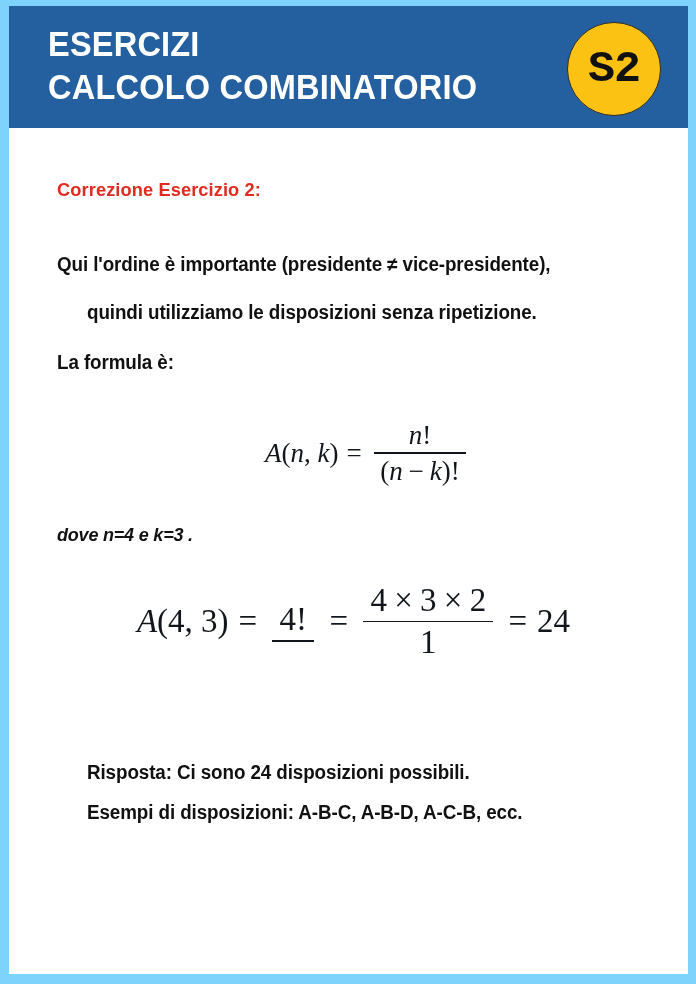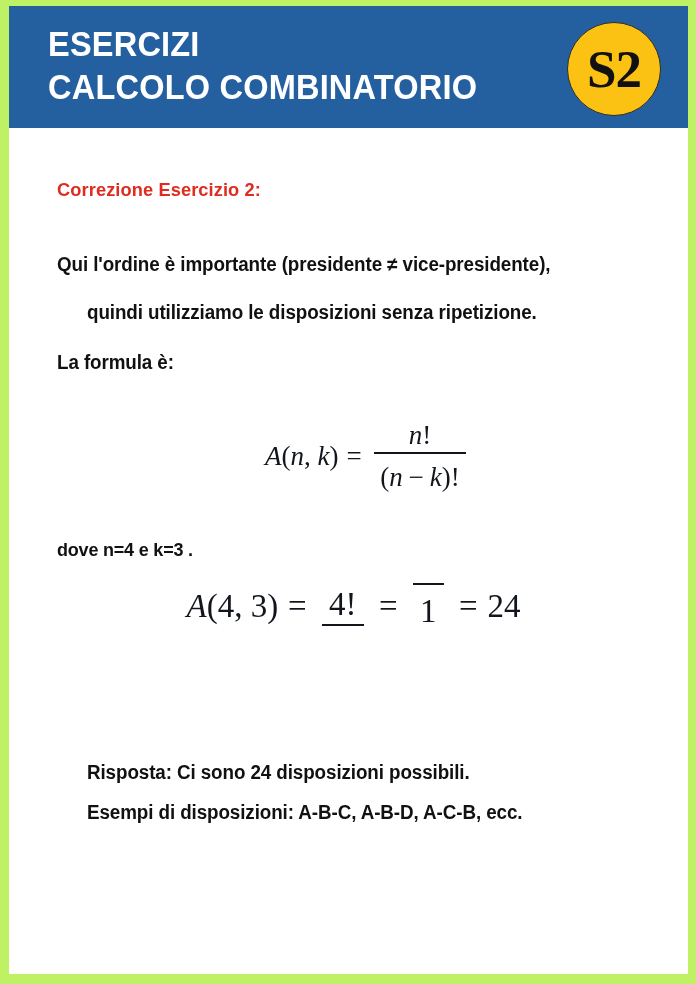--- a/index.html
+++ b/index.html
@@ -12,21 +12,21 @@
     height: 984px;
     overflow: hidden;
     font-family: "Liberation Sans", sans-serif;
   }
 
   
   .slide-frame {
     position: relative;
     width: 696px;
     height: 984px;
-    background: #bef264;
+    background: #7dd3fc;
     box-sizing: border-box;
     padding: 6px 8px 10px 9px;
   }
   .slide-page {
     position: relative;
     width: 100%;
     height: 100%;
     background: #ffffff;
     overflow: hidden;
   }
@@ -61,23 +61,23 @@
     border-radius: 50%;
     background: #FBC113;
     border: 1.5px solid #2b2b2b;
     box-sizing: border-box;
     display: flex;
     align-items: center;
     justify-content: center;
   }
   .badge-label {
     color: #111111;
-    font-family: Liberation Serif, serif;
-    font-weight: bold;
-    font-size: 53px;
+    font-family: Liberation Mono, monospace;
+    font-weight: bold;
+    font-size: 45px;
     line-height: 45px;
     letter-spacing: -1px;
   }
 
   
   .body-area {
     position: relative;
     background: #ffffff;
     height: calc(100% - 122px);
     box-sizing: border-box;
@@ -107,27 +107,28 @@
     white-space: nowrap;
     transform-origin: left top;
   }
   .para.l1 { left: 48px;  top: 100px; transform: scaleX(0.965); }
   .para.l2 { left: 78px;  top: 148px; transform: scaleX(0.965); }
   .para.l3 { left: 48px;  top: 198px; transform: scaleX(0.965); }
 
   .dove-line {
     position: absolute;
     left: 48px;
-    top: 387px;
+    top: 372px;
     color: #111111;
     font-family: "Liberation Sans", sans-serif;
     font-weight: bold;
     font-size: 18px;
     letter-spacing: -0.2px;
     white-space: nowrap;
+    font-style: italic;
   }
 
   .answer {
     position: absolute;
     color: #111111;
     font-family: "Liberation Sans Narrow", "Liberation Sans", sans-serif;
     font-weight: bold;
     font-size: 19.5px;
     letter-spacing: -0.1px;
     white-space: nowrap;
@@ -178,21 +179,21 @@
     vertical-align: middle;
     margin: 0 0.16em;
   }
   .frac .num,
   .frac .den {
     display: block;
     padding: 0 0.22em;
     line-height: 1.08;
   }
   .frac .num { padding-bottom: 2px; }
-  .frac .den { padding-top: 9px; }
+  .frac .den { padding-top: 3px; }
   .frac .bar {
     display: block;
     width: 100%;
     height: 1.6px;
     background: #12161c;
   }
 </style>
 </head>
 <body>
 
@@ -229,20 +230,21 @@
 
       <div class="math math-2">
         <span class="mi">A</span><span class="paren">(</span><span class="mn">4</span><span class="mn">,</span>&nbsp;<span class="mn">3</span><span class="paren">)</span>
         <span class="mo mo-eq">=</span>
         <span class="frac">
           <span class="num">4!</span>
           <span class="bar"></span>
         </span>
         <span class="mo mo-eq">=</span>
         <span class="frac">
+          <span class="num"><span class="mn">4</span><span class="mo">×</span><span class="mn">3</span><span class="mo">×</span><span class="mn">2</span></span>
           <span class="bar"></span>
           <span class="den">1</span>
         </span>
         <span class="mo mo-eq">=</span>
         <span class="mn">24</span>
       </div>
 
       <div class="answer a1">Risposta: Ci sono 24 disposizioni possibili.</div>
       <div class="answer a2">Esempi di disposizioni: A-B-C, A-B-D, A-C-B, ecc.</div>
 

